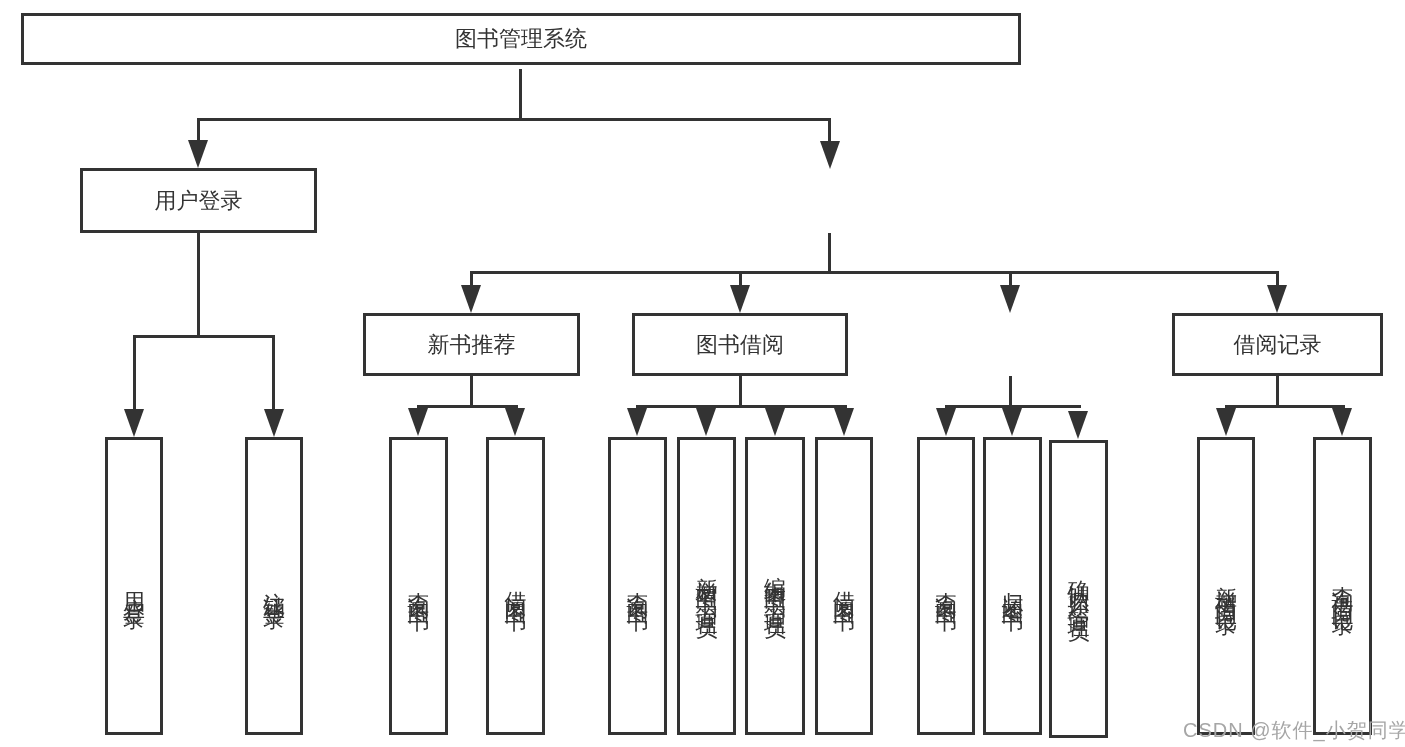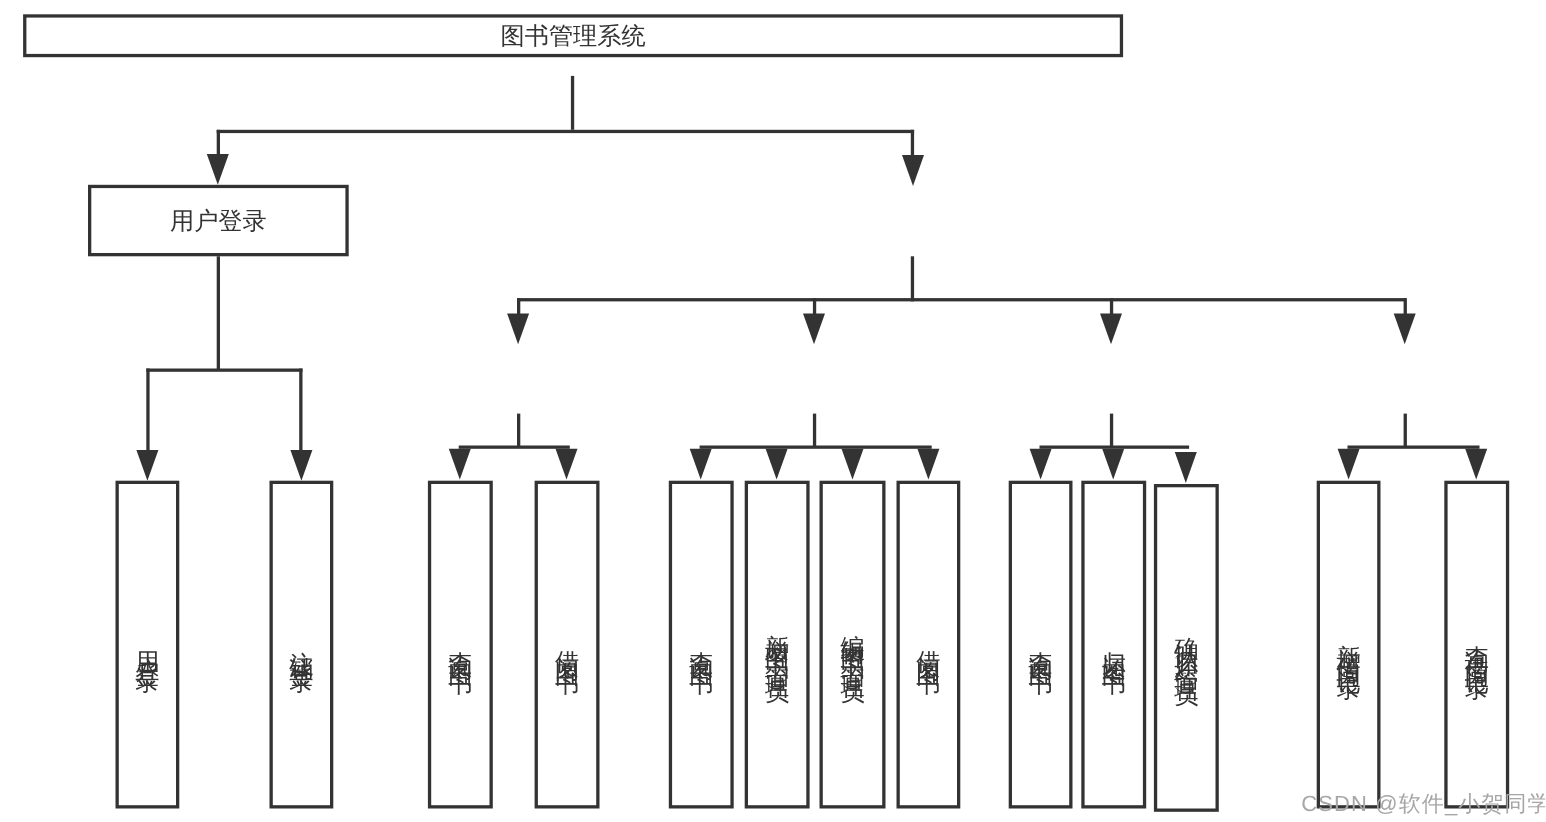--- a/index.html
+++ b/index.html
@@ -30,21 +30,21 @@
     position:absolute;left:1183px;top:717px;
     font-size:20px;color:var(--watermark,#a6a6a6);
     letter-spacing:1px;white-space:nowrap;
   }
 </style>
 </head>
 <body>
 
 <div class="canvas">
 
-  <div class="box" style="left:21px;top:13px;width:1000px;height:39px">图书管理系统</div>
+  <div class="box" style="left:21px;top:13px;width:1000px;height:52px">图书管理系统</div>
 
   <div class="vl" style="left:519px;top:69px;height:49px"></div>
   <div class="hl" style="left:197px;top:118px;width:634px"></div>
   <div class="vl" style="left:197px;top:118px;height:25px"></div>
   <div class="ar" style="left:188px;top:140px"></div>
   <div class="vl" style="left:828px;top:118px;height:26px"></div>
   <div class="ar" style="left:820px;top:141px"></div>
 
   <div class="box" style="left:80px;top:168px;width:237px;height:65px">用户登录</div>
 
@@ -59,20 +59,23 @@
   <div class="hl" style="left:470px;top:271px;width:808px"></div>
   <div class="vl" style="left:470px;top:271px;height:16px"></div>
   <div class="ar" style="left:461px;top:285px"></div>
   <div class="vl" style="left:739px;top:271px;height:16px"></div>
   <div class="ar" style="left:730px;top:285px"></div>
   <div class="vl" style="left:1009px;top:271px;height:16px"></div>
   <div class="ar" style="left:1000px;top:285px"></div>
   <div class="vl" style="left:1276px;top:271px;height:16px"></div>
   <div class="ar" style="left:1267px;top:285px"></div>
 
+  <div class="box" style="left:363px;top:313px;width:217px;height:63px">新书推荐</div>
+  <div class="box" style="left:632px;top:313px;width:216px;height:63px">图书借阅</div>
+  <div class="box" style="left:1172px;top:313px;width:211px;height:63px">借阅记录</div>
 
   <div class="vl" style="left:470px;top:376px;height:31px"></div>
   <div class="hl" style="left:417px;top:405px;width:101px"></div>
   <div class="ar" style="left:408px;top:408px"></div>
   <div class="ar" style="left:505px;top:408px"></div>
 
   <div class="vl" style="left:739px;top:376px;height:31px"></div>
   <div class="hl" style="left:636px;top:405px;width:211px"></div>
   <div class="ar" style="left:627px;top:408px"></div>
   <div class="ar" style="left:696px;top:408px"></div>

